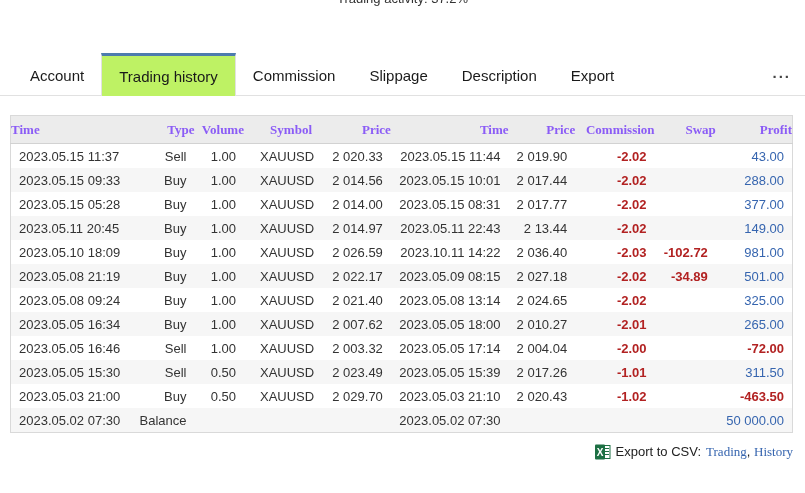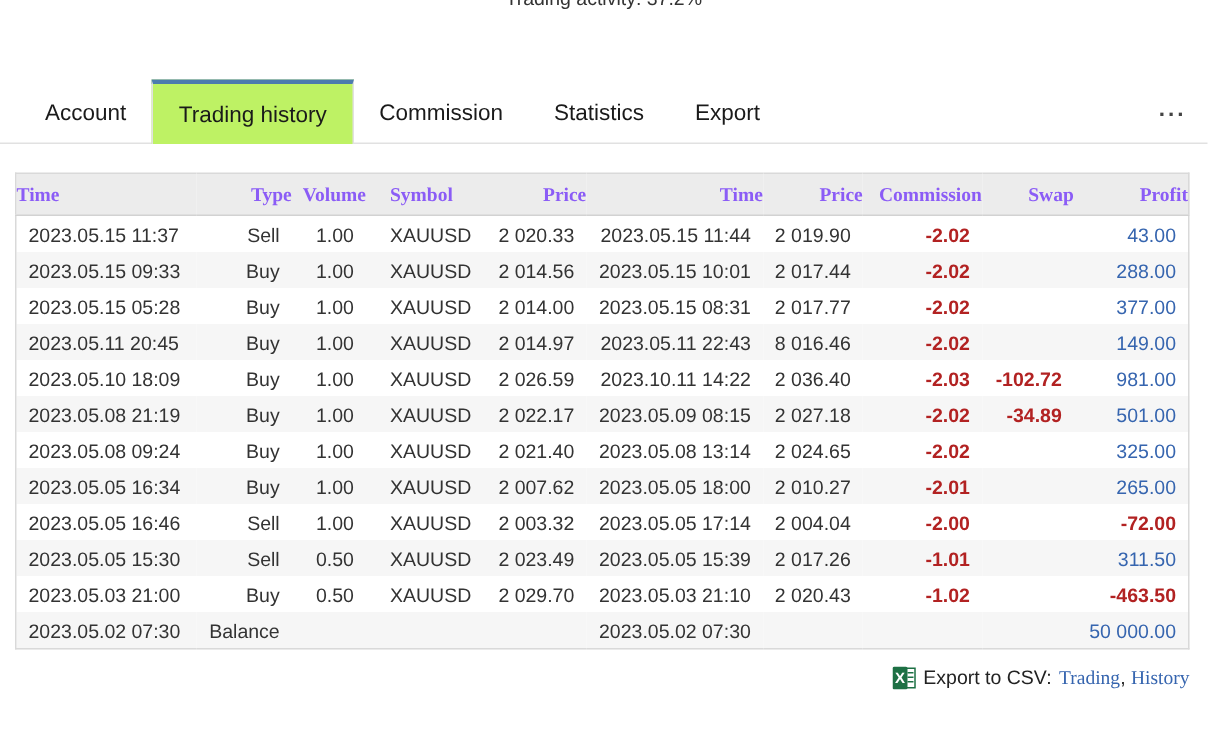--- a/index.html
+++ b/index.html
@@ -52,42 +52,43 @@
   th{
     background:var(--headbg);font-size:13px;font-weight:bold;color:#8b5cf6;
     height:27px;padding:0 0;border-bottom:1px solid #d2d2d2;white-space:nowrap;font-family:Liberation Serif, serif;
   }
   td{
     font-size:13px;color:#333;height:24px;padding:0 8px;white-space:nowrap;
   }
   tbody tr:nth-child(even){background:var(--altbg);}
   th,td{text-align:right;}
   th:nth-child(1),td:nth-child(1){text-align:left;}
-  th:nth-child(4),td:nth-child(4){text-align:left;padding-left:16px;}
+  th:nth-child(4),td:nth-child(4){text-align:center;padding-left:16px;}
   td.neg{color:var(--neg);font-weight:bold;}
   td.pos{color:var(--pos);}
   
   .footer{
     position:absolute;top:443px;right:12px;height:17px;
     display:flex;align-items:center;gap:5px;font-size:13px;color:#222;
   }
   .footer a{color:var(--pos);text-decoration:none;cursor:pointer;font-family:Liberation Serif, serif;}
   .excel{display:block;cursor:pointer;}
 </style>
 </head>
 <body>
 
 <div class="activity">Trading activity: 37.2%</div>
 
 <div class="tabbar">
   <div style="display:flex;align-items:stretch;" id="tabs">
       <div class="tab">Account</div>
       <div class="tab active">Trading history</div>
       <div class="tab">Commission</div>
-      <div class="tab">Statistics</div>
+      <div class="tab">Slippage</div>
+      <div class="tab">Description</div>
       <div class="tab">Export</div>
     </div>
   <div class="more">...</div>
 </div>
 
 <div class="twrap">
   <table>
     <colgroup>
       <col style="width:123px">
         <col style="width:50px">
@@ -151,21 +152,21 @@
           <td></td>
           <td class="pos">377.00</td>
         </tr>
         <tr>
           <td>2023.05.11 20:45</td>
           <td>Buy</td>
           <td>1.00</td>
           <td>XAUUSD</td>
           <td>2 014.97</td>
           <td>2023.05.11 22:43</td>
-          <td>8 016.46</td>
+          <td>2 13.44</td>
           <td class="neg">-2.02</td>
           <td></td>
           <td class="pos">149.00</td>
         </tr>
         <tr>
           <td>2023.05.10 18:09</td>
           <td>Buy</td>
           <td>1.00</td>
           <td>XAUUSD</td>
           <td>2 026.59</td>

